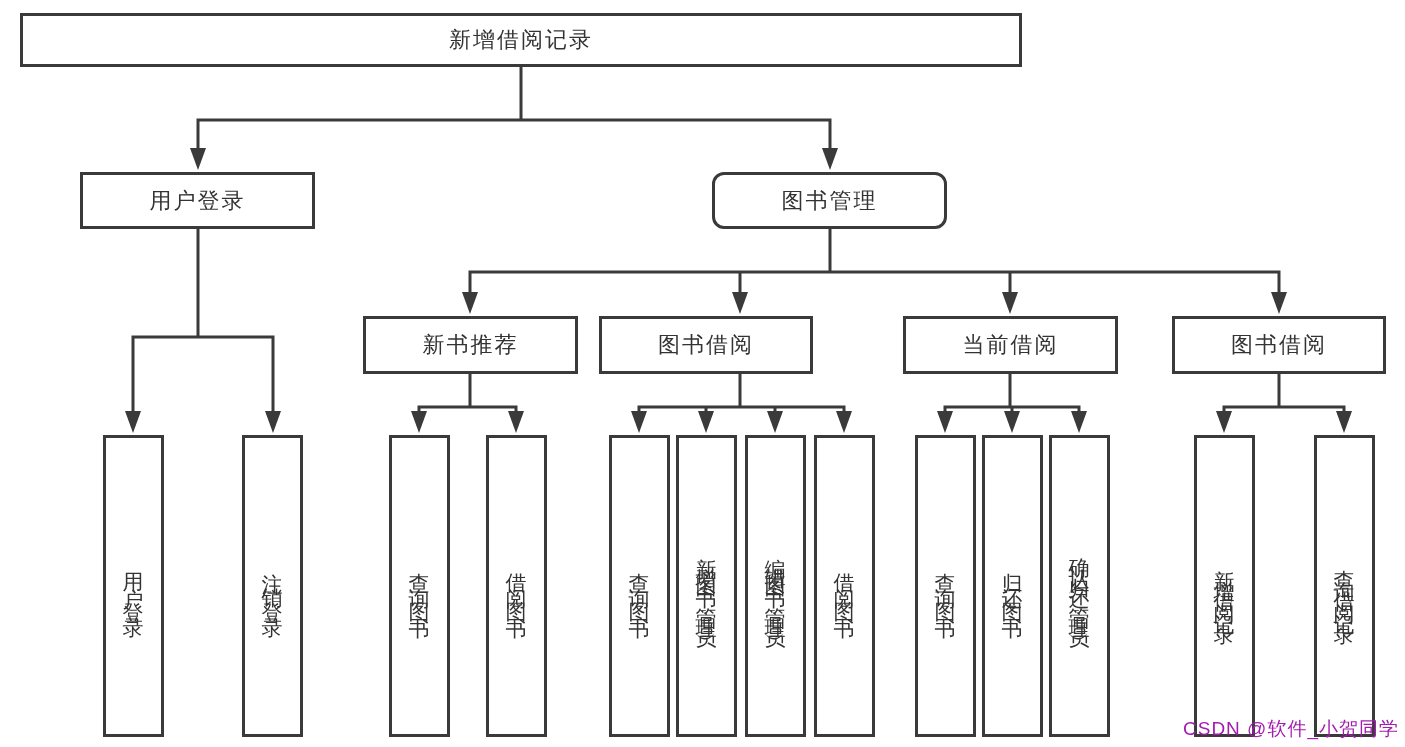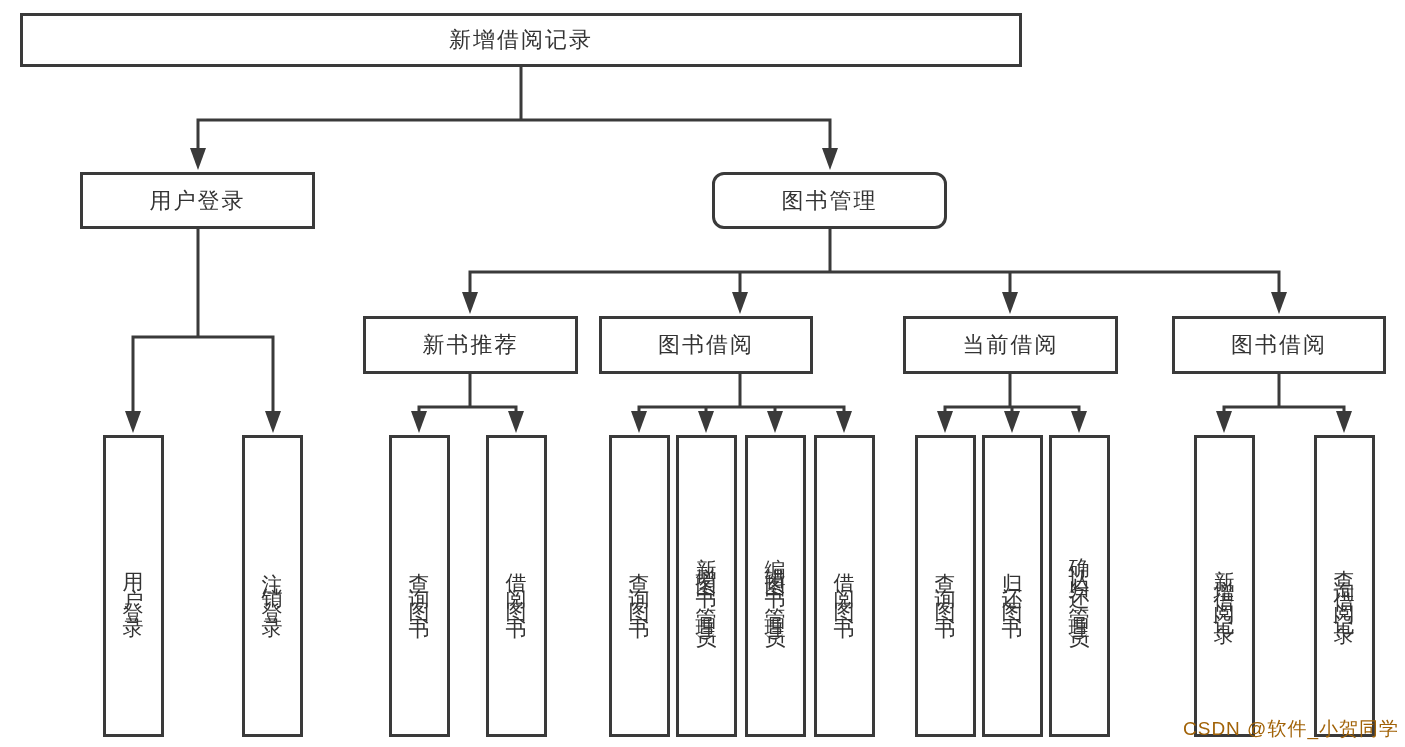--- a/index.html
+++ b/index.html
@@ -55,21 +55,21 @@
   .f10 { left: 982px; }
   .f11 { left: 1049px; }
   .f12 { left: 1194px; }
   .f13 { left: 1314px; }
 
   #watermark {
     position: absolute;
     left: 1183px;
     top: 716px;
     font-size: 19px;
-    color: #a16207;
+    color: #a21caf;
     white-space: nowrap;
     z-index: 5;
     letter-spacing: 1px;
   }
 </style>
 </head>
 <body>
 
 <div id="stage">
 

